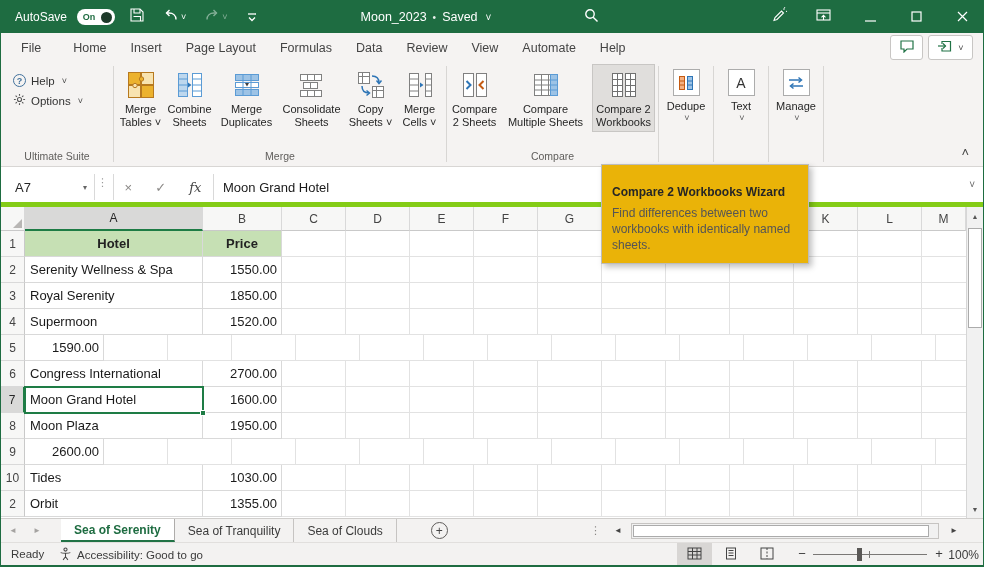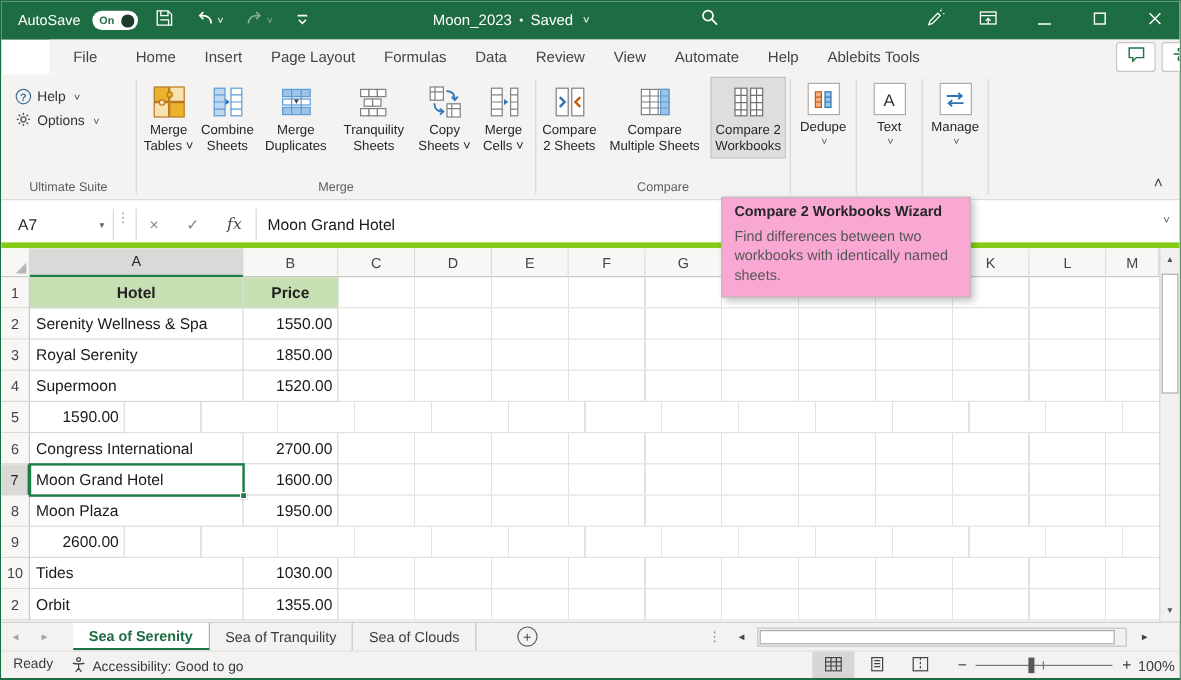--- a/index.html
+++ b/index.html
@@ -27,21 +27,21 @@
   .doc-title .qchev { font-size: 10px; }
   .search-btn { position: absolute; left: 575px; top: 3px; width: 30px; height: 26px; }
   .pen-btn { position: absolute; left: 762px; top: 3px; width: 32px; height: 26px; }
   .ribopt-btn { position: absolute; left: 806px; top: 3px; width: 32px; height: 26px; }
   .winctl { position: absolute; top: 0; width: 46px; height: 32px; display: flex;
             align-items: center; justify-content: center; cursor: pointer; }
   .minimize { left: 846px; } .maximize { left: 892px; } .closebtn { left: 938px; }
 
   
   .tabrow { position: absolute; left: 0; top: 32px; right: 0; height: 29px;
-            background: #F5F3F2; display: flex; align-items: stretch; padding-left: 8px; margin-left: 40px; }
+            background: #F5F3F2; display: flex; align-items: stretch; padding-left: 8px; }
   .tab { display: flex; align-items: center; padding: 0 12px; font-size: 12.5px;
          color: #444; cursor: pointer; white-space: nowrap; }
   .tab.file { margin-right: 8px; }
   .tab.active { color: #161616; font-weight: 700; border-bottom: 3px solid #217346; padding-top: 3px; }
   .tr-btn { position: absolute; top: 2px; height: 25px; background: #fff;
             border: 1px solid #C8C6C4; border-radius: 3px; display: flex;
             align-items: center; justify-content: center; gap: 3px; cursor: pointer; }
   .comment-btn { left: 889px; width: 33px; }
   .share-btn { left: 927px; width: 45px; }
   .share-btn .qchev { color: #444; font-size: 9px; }
@@ -86,23 +86,23 @@
            letter-spacing: 0; line-height: 9px; cursor: col-resize; }
   .fxgrp { position: absolute; left: 112px; top: 7px; width: 100px; height: 26px;
            display: flex; align-items: center; justify-content: space-around; }
   .fxbtn { font-size: 13px; color: #8A8886; cursor: pointer; }
   .fxlbl { font-family: "DejaVu Serif", serif; font-style: italic; font-size: 13px; color: #444; cursor: pointer; }
   .finput { position: absolute; left: 222px; top: 7px; right: 30px; height: 26px;
             display: flex; align-items: center; font-size: 13px; color: #1a1a1a; cursor: text; }
   .fexpand { position: absolute; right: 8px; top: 12px; font-size: 10px; color: #666; cursor: pointer; }
 
   
-  .tooltip { position: absolute; left: 600px; top: 163px; width: 208px; background: #f9a8d4;
+  .tooltip { position: absolute; left: 600px; top: 163px; width: 208px; background: #eab308;
              border: 1px solid #BCBCBC; box-shadow: 3px 3px 6px rgba(0,0,0,.25);
-             padding: 4px 10px 9px; z-index: 50; }
+             padding: 20px 10px 9px; z-index: 50; }
   .tt-title { font-size: 12px; font-weight: 700; color: #262626; margin-bottom: 6px; }
   .tt-body { font-size: 12px; color: #555; line-height: 1.35; }
 
   
   .grid { position: absolute; left: 0; top: 206px; right: 0; height: 311px; background: #fff; }
   .colhdr { display: flex; height: 24px; margin-right: 17px; }
   .ch { border-right: 1px solid #D9D9D9; border-bottom: 1px solid #C9C9C9; background: #F7F7F6;
         color: #444; font-size: 12px; display: flex; align-items: center; justify-content: center;
         cursor: pointer; }
   .corner { width: 24px; position: relative; cursor: pointer; }
@@ -267,21 +267,20 @@
     <div class="tab file">File</div>
     <div class="tab">Home</div>
     <div class="tab">Insert</div>
     <div class="tab">Page Layout</div>
     <div class="tab">Formulas</div>
     <div class="tab">Data</div>
     <div class="tab">Review</div>
     <div class="tab">View</div>
     <div class="tab">Automate</div>
     <div class="tab">Help</div>
-    <div class="tab">Ablebits Tools</div>
     <span class="tr-btn comment-btn">
       <span><svg width="16" height="14" viewBox="0 0 16 14" fill="none" stroke="#217346" stroke-width="1.2">
             <path d="M2 2h12v8H8l-3 3v-3H2z"></path>
           </svg></span>
     </span>
     <span class="tr-btn share-btn">
       <span><svg width="16" height="14" viewBox="0 0 16 14" fill="none" stroke="#217346" stroke-width="1.2">
             <path d="M5 5V2.5h8.5V12H5V9"></path>
             <path d="M1 7h7.5"></path>
             <path d="M6 4.5 8.5 7 6 9.5"></path>
@@ -357,21 +356,21 @@
                 <rect x="3.5" y="4.5" width="7" height="6"></rect>
                 <rect x="10.5" y="4.5" width="7" height="6"></rect>
                 <rect x="17.5" y="4.5" width="7" height="6"></rect>
                 <rect x="6.5" y="12.5" width="7" height="6"></rect>
                 <rect x="13.5" y="12.5" width="7" height="6"></rect>
                 <rect x="3.5" y="20.5" width="7" height="6"></rect>
                 <rect x="10.5" y="20.5" width="7" height="6"></rect>
                 <rect x="17.5" y="20.5" width="7" height="6"></rect>
               </svg>
             </span>
-          <span class="rl">Tranquility</span>
+          <span class="rl">Consolidate</span>
           <span class="rl">Sheets</span>
         </div>
         <div class="rbtn w50">
           <span class="ricon">
               <svg width="30" height="30" viewBox="0 0 30 30" fill="none">
                 <rect x="2.5" y="2.5" width="11" height="11" stroke="#808080" fill="#fff"></rect>
                 <path d="M2.5 6.5h11M6.5 2.5v11" stroke="#808080"></path>
                 <rect x="16.5" y="16.5" width="11" height="11" stroke="#808080" fill="#fff"></rect>
                 <path d="M16.5 20.5h11M20.5 16.5v11" stroke="#808080"></path>
                 <path d="M16 6c4.5 0 7 2.5 7 7" stroke="#2E75B6" stroke-width="1.5"></path>

